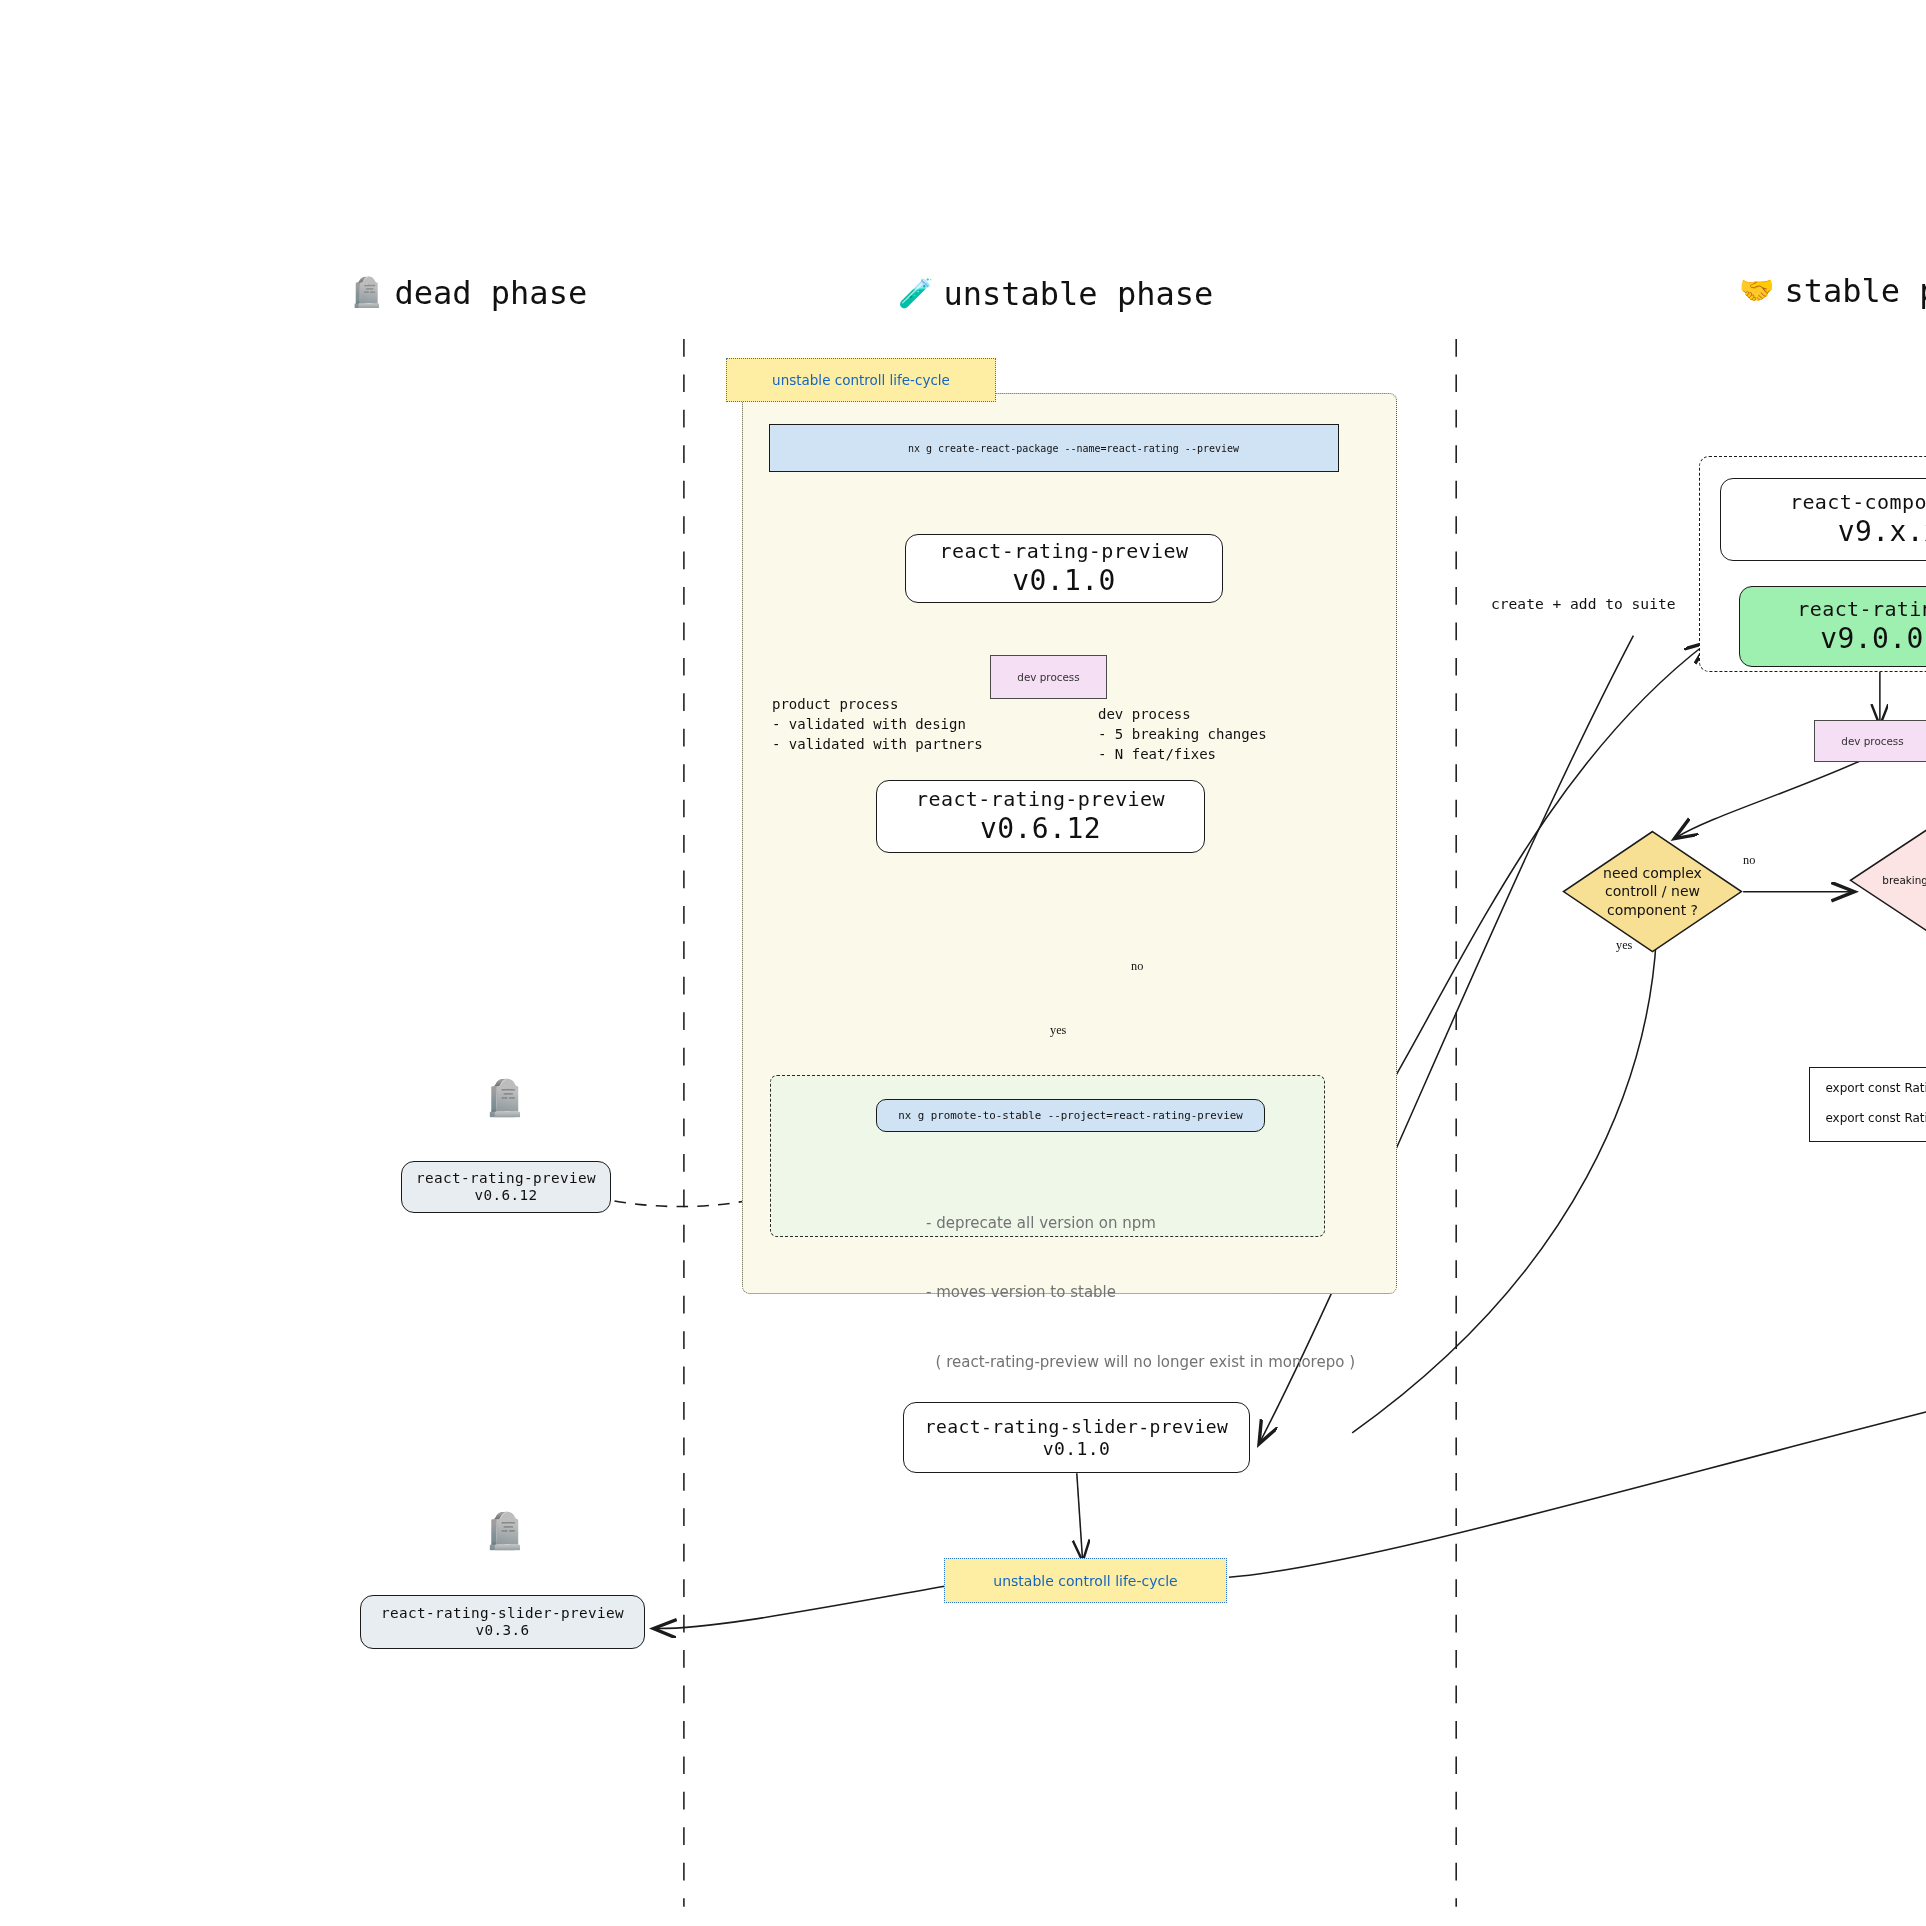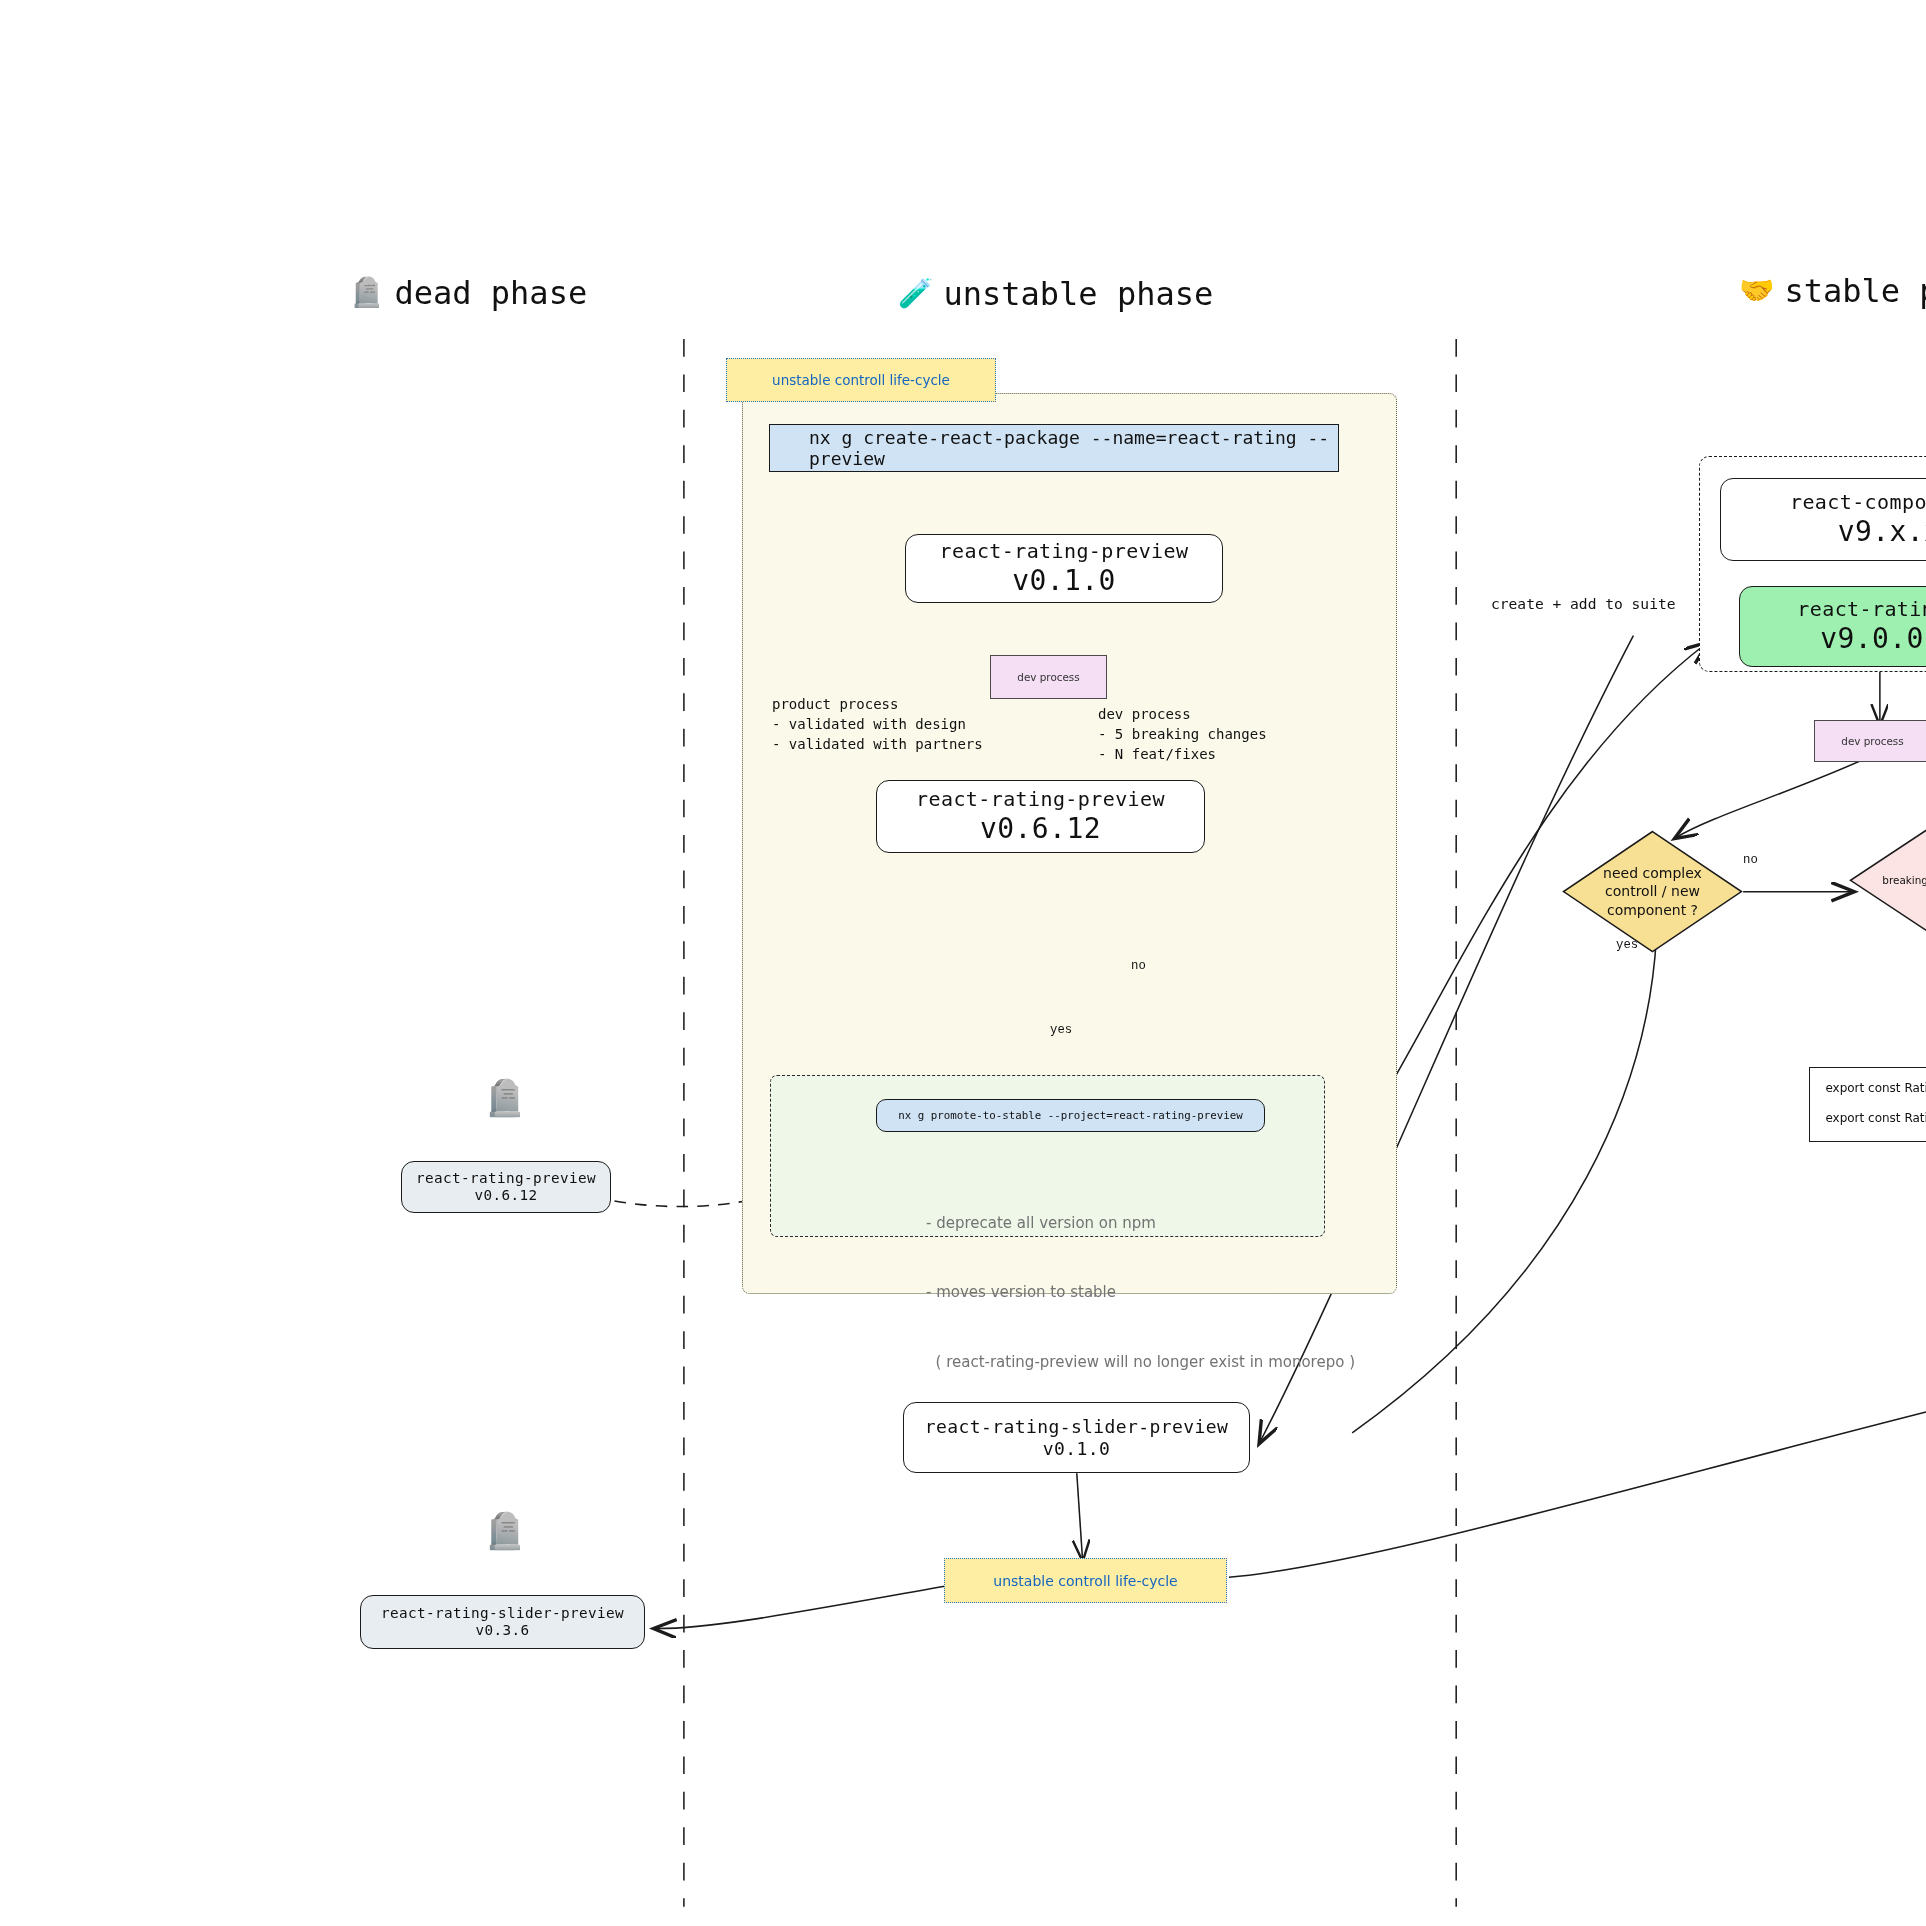--- a/index.html
+++ b/index.html
@@ -19,21 +19,21 @@
   .rounded .l1{font-size:20px;line-height:1.18;letter-spacing:0.4px;}
   .rounded .l2{font-size:28px;line-height:1.18;letter-spacing:0.4px;}
 
   .green{background:#9ef0b0;}
   .grey{background:#e8edf1;}
   .grey .l1,.grey .l2{font-size:14.3px;}
 
   .cmd{position:absolute;box-sizing:border-box;background:#cfe3f5;border:1.2px solid #1a1a1a;
        display:flex;align-items:center;justify-content:center;
        font-family:"DejaVu Sans Mono",monospace;color:#111;}
-  .cmd.big{font-size:18px;padding-left:39px;}
+  .cmd.big{font-size:10px;padding-left:39px;}
   .cmd.small{font-size:10.8px;}
 
   .devproc{position:absolute;box-sizing:border-box;background:#f5dff5;border:0.8px solid #4a4a4a;
            display:flex;align-items:center;justify-content:center;
            font-family:"DejaVu Sans",sans-serif;font-size:10.4px;color:#333;}
 
   .diamond{position:absolute;}
   .diamond .shape{position:absolute;inset:0;}
   .diamond .txt{position:absolute;inset:0;display:flex;flex-direction:column;align-items:center;
                 justify-content:center;text-align:center;font-family:"DejaVu Sans",sans-serif;
@@ -50,21 +50,21 @@
   .container-stable{position:absolute;box-sizing:border-box;border:1.5px dashed #1b1b1b;
       border-radius:10px;background:#fff;}
 
   .codebox{position:absolute;box-sizing:border-box;border:1.2px solid #1b1b1b;background:#fff;
            padding:13px 15.4px;font-family:"DejaVu Sans",sans-serif;font-size:12px;color:#111;}
   .codebox div{margin:0 0 16px 0;white-space:nowrap;}
   .codebox div:last-child{margin-bottom:0;}
 
   .note{position:absolute;font-family:"DejaVu Sans Mono",monospace;font-size:14px;
         color:#111;line-height:1.42;white-space:pre;}
-  .elabel{position:absolute;font-family:Liberation Mono, monospace;font-size:12.3px;color:#111;
+  .elabel{position:absolute;font-family:Liberation Serif, serif;font-size:12.3px;color:#111;
           white-space:nowrap;}
   .elabel.mono{font-family:"DejaVu Sans Mono",monospace;font-size:14.6px;}
   .bullets{position:absolute;font-family:"DejaVu Sans",sans-serif;font-size:15px;color:#737373;
            line-height:1.55;white-space:pre;}
   .tomb{position:absolute;font-family:"DejaVu Sans",sans-serif;font-size:35px;line-height:1;}
 </style>
 </head>
 <body>
 
 <div class="layer">

